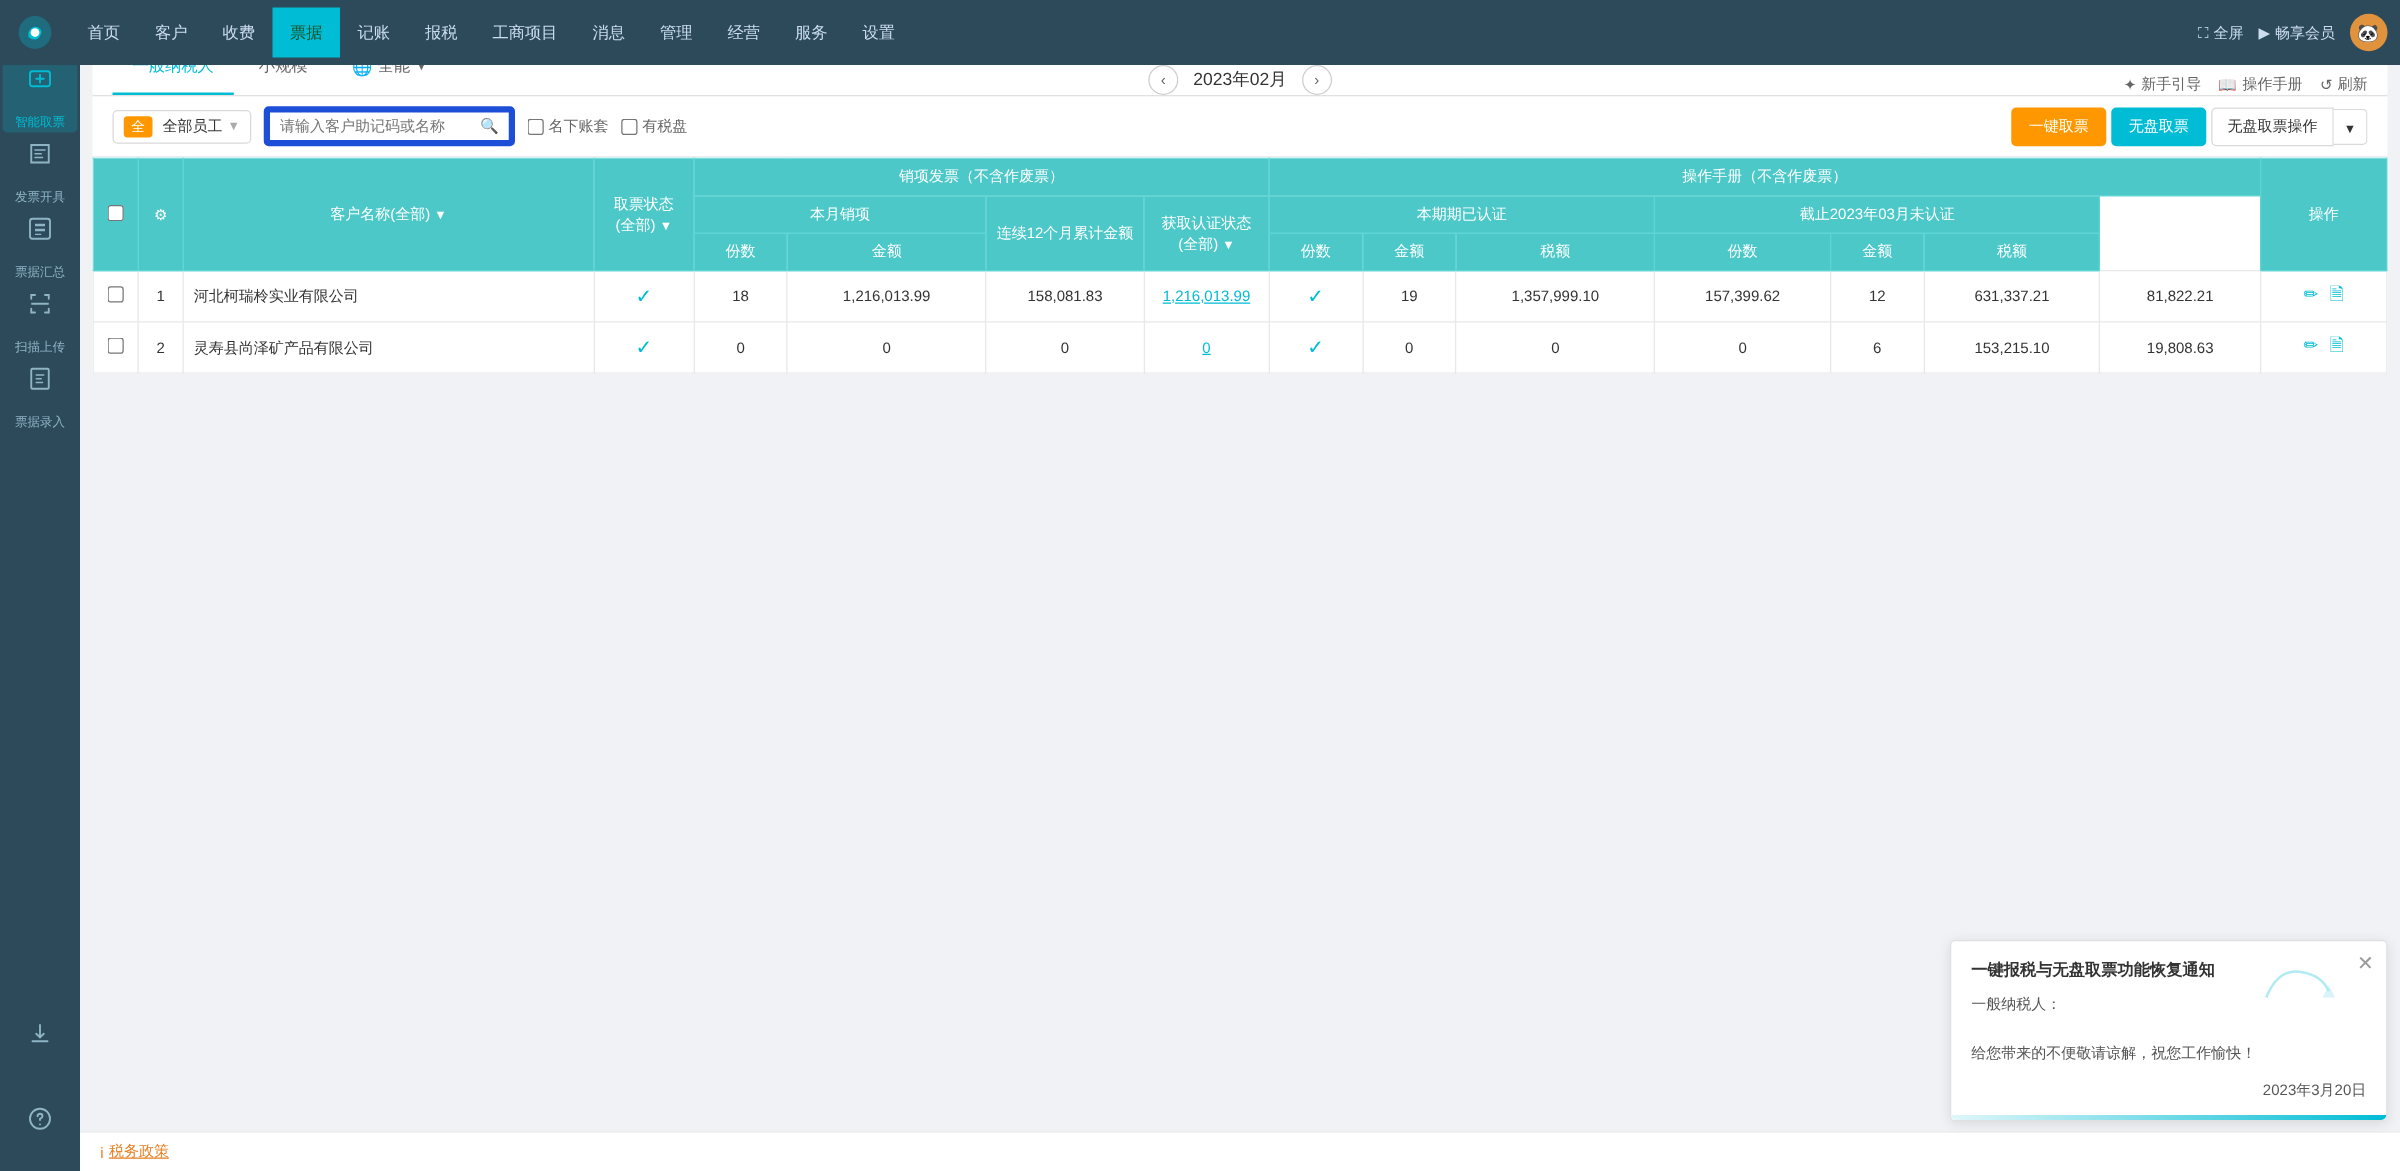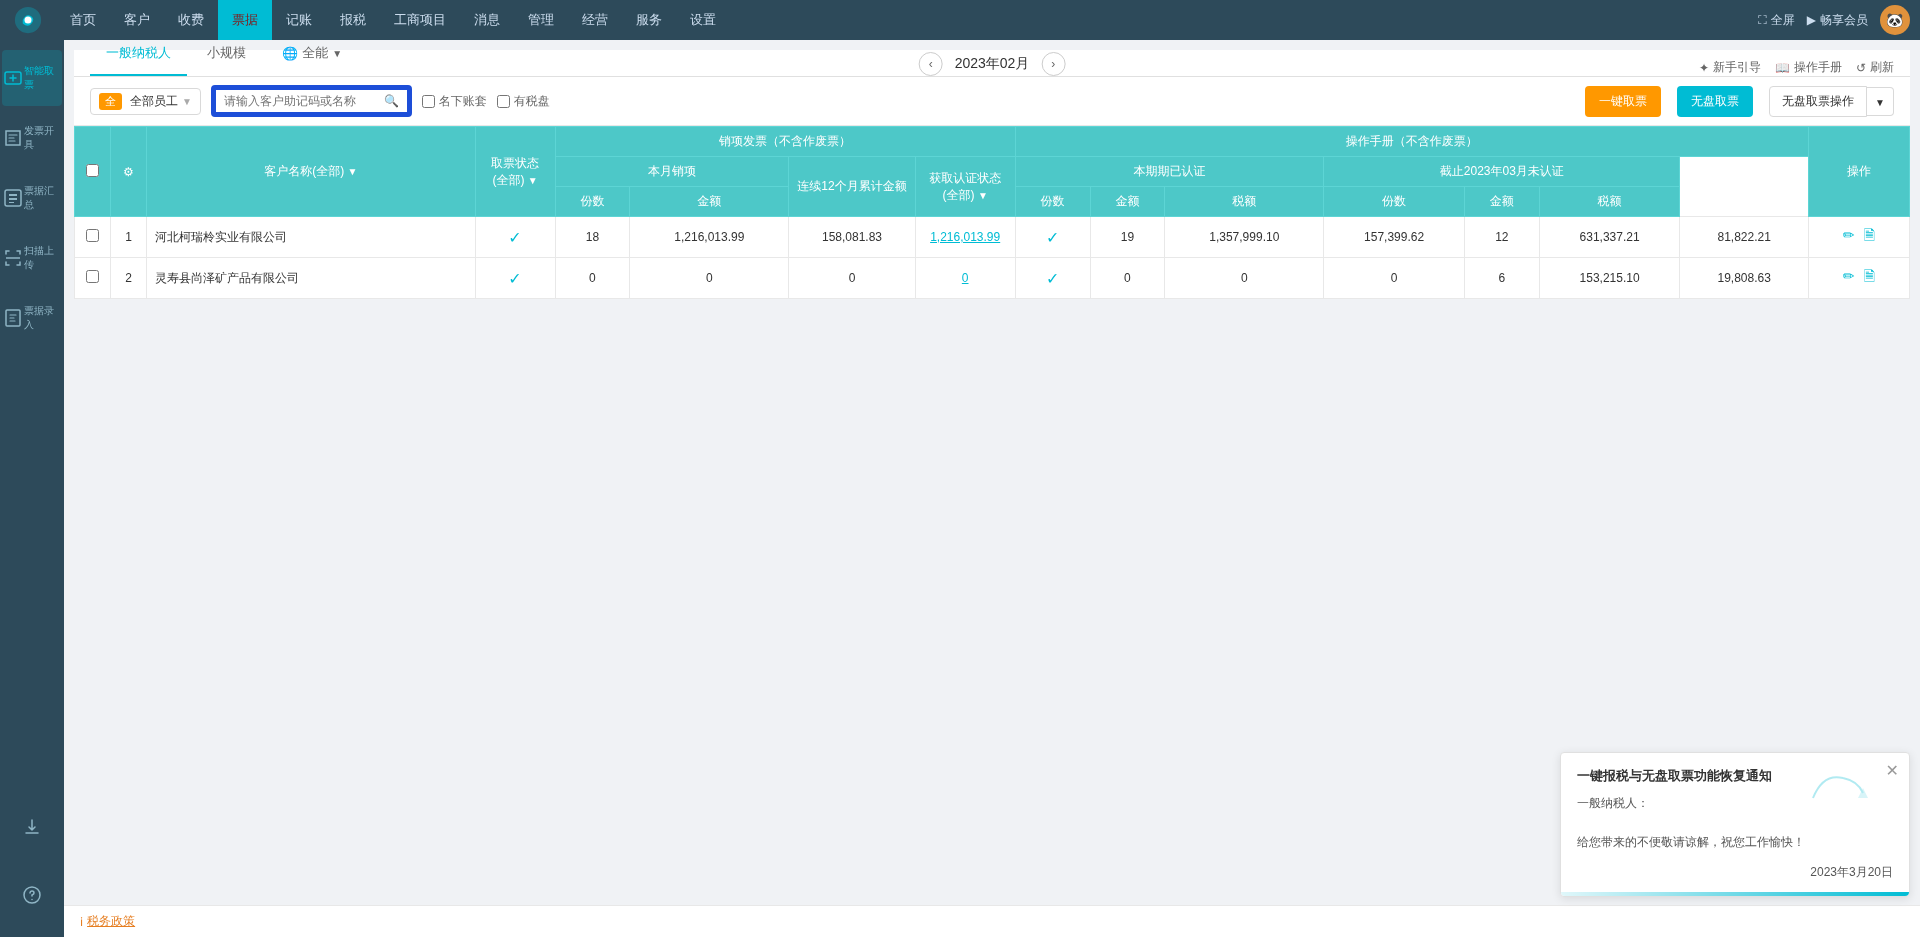--- a/index.html
+++ b/index.html
@@ -1,43 +1,43 @@
 <!DOCTYPE html>
 <html><head>
   <meta charset="utf-8">
   <style>
     * { box-sizing: border-box; margin: 0; padding: 0; }
     body { font-family: 'Microsoft YaHei', Arial, sans-serif; font-size: 12px; background: #f5f5f5; color: #333; overflow: hidden; }
 
     
     .top-nav {
-      display: flex; align-items: center; background: #2d4a5a; height: 40px; padding: 0 10px;
+      display: flex; align-items: center; background: #2d4a5a; height: 52px; padding: 0 10px;
       position: fixed; top: 0; left: 0; right: 0; z-index: 100;
     }
     .top-nav-logo { width: 36px; height: 36px; display: flex; align-items: center; justify-content: center; }
     .top-nav-logo svg { width: 28px; height: 28px; }
     .top-nav-items { display: flex; align-items: center; flex: 1; margin-left: 10px; }
     .top-nav-item {
       color: #cde; padding: 0 14px; height: 40px; display: flex; align-items: center;
       cursor: pointer; font-size: 13px; white-space: nowrap;
     }
-    .top-nav-item.active { background: #00bcd4; color: #7f1d1d; }
+    .top-nav-item.active { background: #00bcd4; color: #14532d; }
     .top-nav-right { display: flex; align-items: center; gap: 12px; color: #cde; font-size: 12px; }
     .top-nav-right-item { display: flex; align-items: center; gap: 4px; cursor: pointer; color: #cde; white-space: nowrap; }
     .avatar { width: 30px; height: 30px; border-radius: 50%; background: #e0923c; display: flex; align-items: center; justify-content: center; color: #fff; font-size: 14px; }
 
     
     .sidebar {
       position: fixed; top: 40px; left: 0; bottom: 0; width: 64px;
       background: #2d4a5a; display: flex; flex-direction: column; align-items: center;
       padding-top: 10px; z-index: 99;
     }
     .sidebar-item {
-      display: flex; align-items: center; justify-content: center;
-      width: 60px; height: 56px; cursor: pointer; color: #8fb5c5; font-size: 10px; gap: 0;
+      display: flex; flex-direction: column; align-items: center; justify-content: center;
+      width: 60px; height: 56px; cursor: pointer; color: #8fb5c5; font-size: 10px; gap: 17px;
       border-radius: 4px; margin-bottom: 4px;
     }
     .sidebar-item.active { background: rgba(0,188,212,0.2); color: #00bcd4; }
     .sidebar-icon { width: 22px; height: 22px; display: flex; align-items: center; justify-content: center; }
 
     
     .main-content {
       margin-top: 40px; margin-left: 64px; padding: 10px; min-height: calc(100vh - 40px);
       background: #f0f2f5;
     }
@@ -71,21 +71,21 @@
     }
     .employee-tag { background: #ff9800; color: #fff; padding: 1px 6px; border-radius: 3px; font-size: 11px; margin-right: 4px; }
     .search-box {
       display: flex; align-items: center; border: 5px solid #1d4ed8; border-radius: 4px;
       padding: 4px 8px; background: #fff; min-width: 200px;
     }
     .search-box input { border: none; outline: none; font-size: 12px; color: #999; width: 160px; }
     .search-icon { color: #999; cursor: pointer; }
     .checkbox-label { display: flex; align-items: center; gap: 4px; font-size: 12px; color: #666; cursor: pointer; }
     .checkbox-label input[type=checkbox] { cursor: pointer; }
-    .toolbar-right { margin-left: auto; display: flex; gap: 16px; }
+    .toolbar-right { margin-left: auto; display: flex; gap: 4px; }
     .btn-primary { background: #ff9800; color: #fff; border: none; border-radius: 4px; padding: 6px 14px; cursor: pointer; font-size: 12px; white-space: nowrap; }
     .btn-danger { background: #00bcd4; color: #fff; border: none; border-radius: 4px; padding: 6px 14px; cursor: pointer; font-size: 12px; white-space: nowrap; }
     .btn-split { display: flex; align-items: center; justify-content: flex-end; }
     .btn-split-main { background: #fff; color: #333; border: 1px solid #d9d9d9; border-radius: 4px 0 0 4px; padding: 6px 12px; cursor: pointer; font-size: 12px; white-space: nowrap; }
     .btn-split-arrow { background: #fff; color: #333; border: 1px solid #d9d9d9; border-left: none; border-radius: 0 4px 4px 0; padding: 6px 8px; cursor: pointer; }
 
     
     .table-container { background: #fff; overflow: auto; }
     table { width: 100%; border-collapse: collapse; font-size: 12px; }
     thead tr th {

